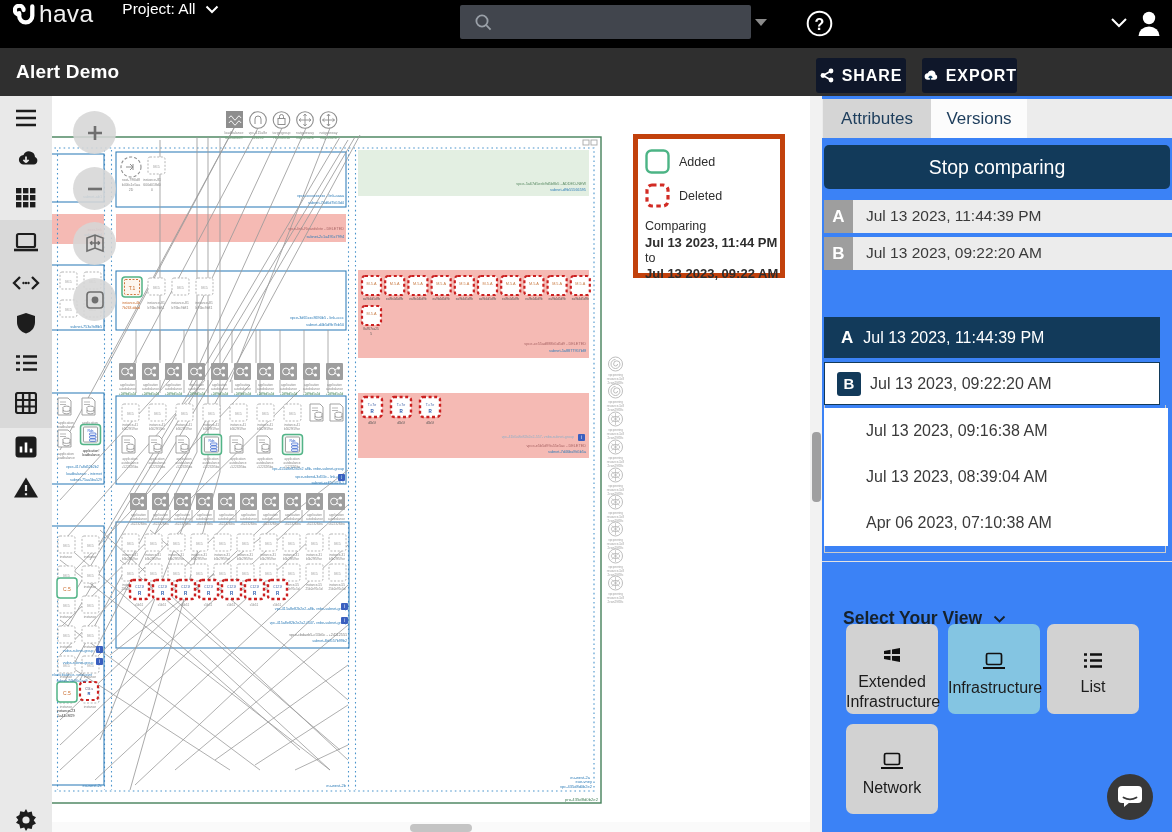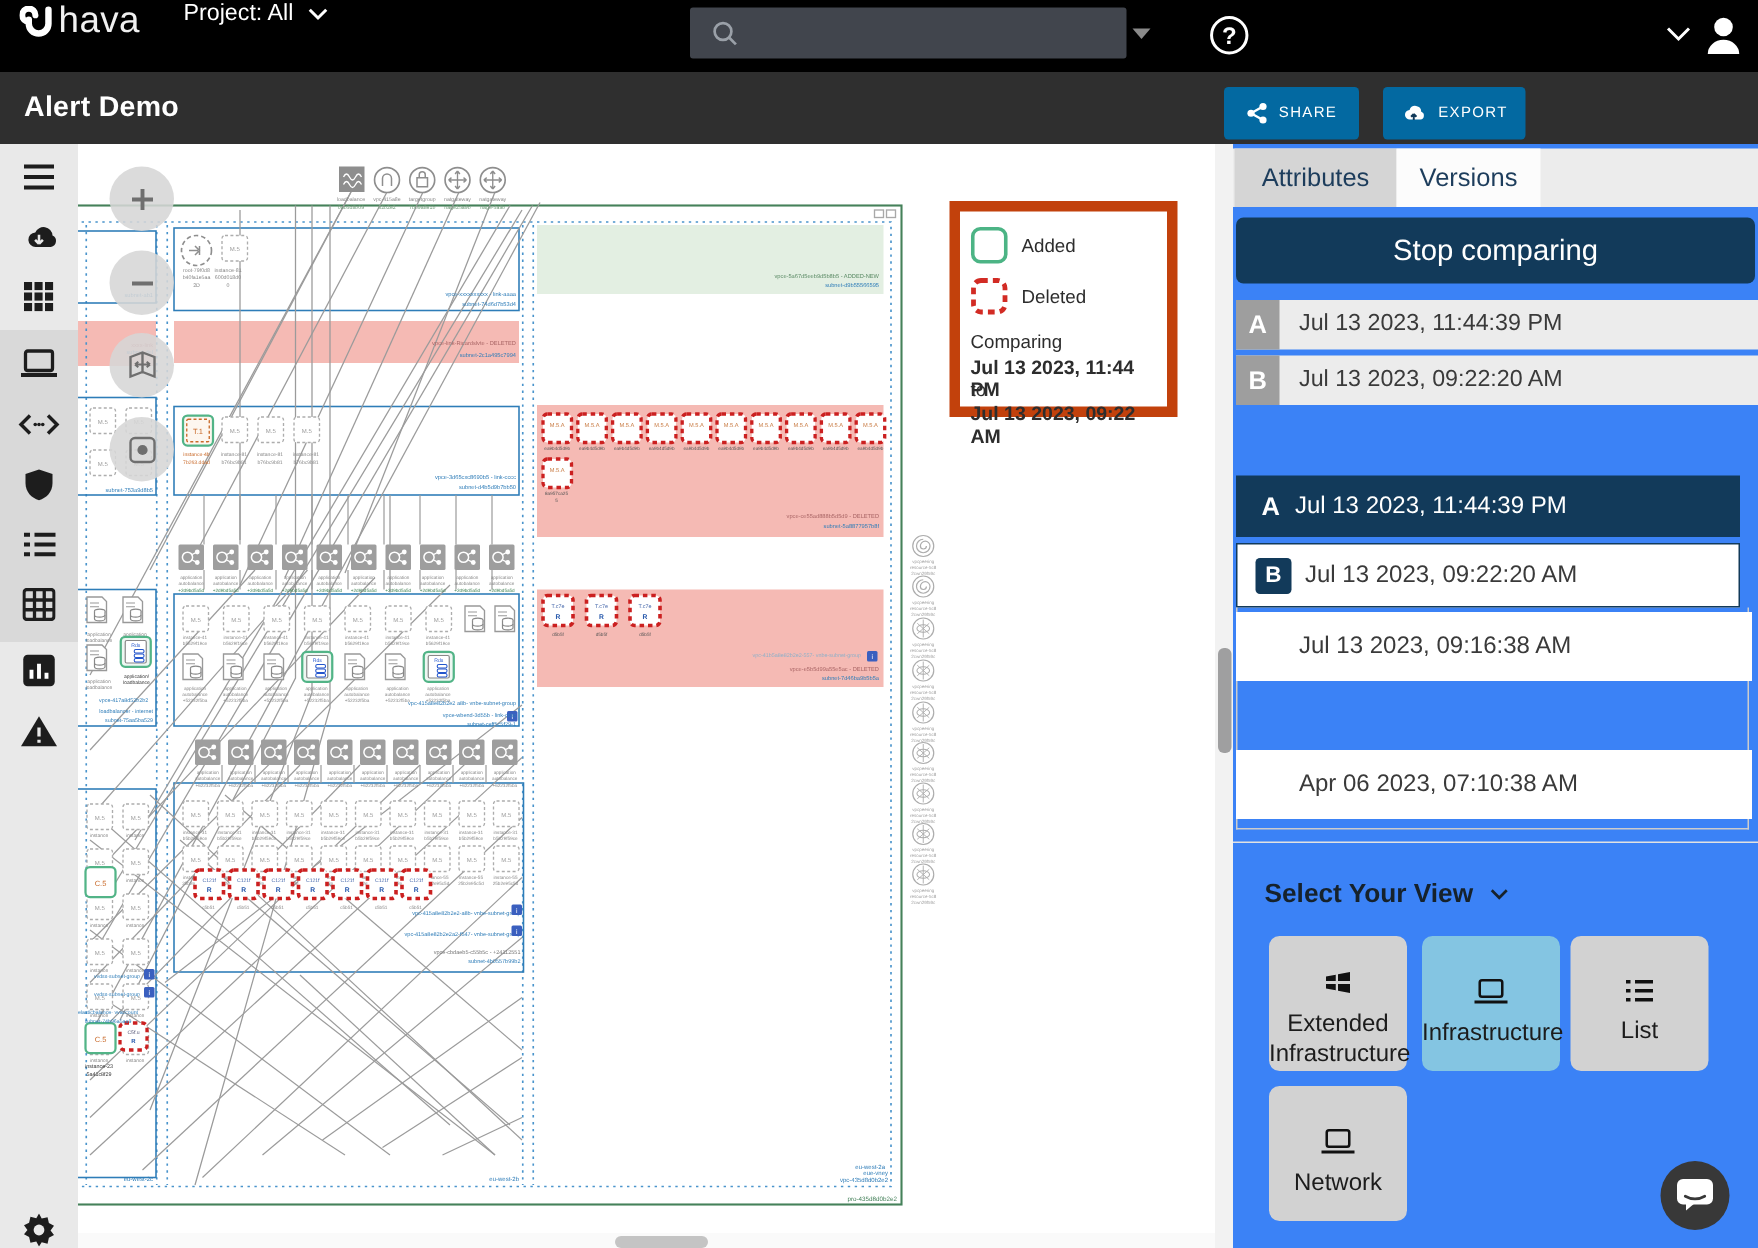--- a/index.html
+++ b/index.html
@@ -5,41 +5,41 @@
  html,body { width:1172px; height:832px; overflow:hidden; font-family:"Liberation Sans", sans-serif; background:#fff; }
  .abs { position:absolute; }
  .nav { position:absolute; left:0; top:0; width:1172px; height:48px; background:#000; display:flex; align-items:flex-start; }
  .logo { display:flex; align-items:center; margin-left:13px; }
  .logo span { color:#f0f0f0; font-size:24.5px; font-weight:400; letter-spacing:0.3px; margin-left:4px; }
  .proj { color:#fff; font-size:15.5px; margin-left:29px; display:flex; align-items:center; gap:9px; }
  .search { position:absolute; left:460px; top:5px; width:291px; height:34px; background:#41454d; border-radius:2px; }
  .tri { position:absolute; left:755px; top:19px; width:0; height:0; border-left:6px solid transparent; border-right:6px solid transparent; border-top:7px solid #8a8a8a; }
  .tbar { position:absolute; left:0; top:48px; width:1172px; height:48px; background:#2f2f2f; }
  .tbar h1 { color:#fff; font-size:19px; font-weight:700; position:absolute; left:16px; top:13px; letter-spacing:0.2px; }
- .btn { position:absolute; top:10px; height:35px; background:#0369a1; border-radius:3px; color:#fff; font-size:10px; font-weight:400; letter-spacing:0.9px; display:flex; align-items:center; justify-content:center; gap:8px; }
+ .btn { position:absolute; top:10px; height:35px; background:#0f172a; border-radius:3px; color:#fff; font-size:16px; font-weight:700; letter-spacing:0.9px; display:flex; align-items:center; justify-content:center; gap:8px; }
  .side { position:absolute; left:0; top:96px; width:52px; height:736px; background:#e9e9e9; }
  .side .sel { position:absolute; left:0; top:124px; width:52px; height:208px; background:#d9d9d9; }
  .sicon { position:absolute; left:0; width:52px; height:40px; display:flex; align-items:center; justify-content:center; }
  .panel { position:absolute; left:822px; top:96px; width:350px; height:736px; background:#3b82f6; }
  .tabs { position:absolute; left:0; top:3px; width:350px; height:39px; background:#ececec; }
  .tab { position:absolute; top:3px; height:39px; display:flex; align-items:center; justify-content:center; font-size:17px; color:#1d3d5c; }
  .stopbtn { position:absolute; left:2px; top:49px; width:346px; height:44px; background:#123a5a; border-radius:5px; color:#fff; font-size:19.5px; display:flex; align-items:center; justify-content:center; }
  .abrow { position:absolute; left:2px; width:348px; height:33px; background:#ececec; }
  .abrow .badge { position:absolute; left:0; top:0; width:29px; height:33px; background:#9e9e9e; color:#fff; font-size:17px; font-weight:700; display:flex; align-items:center; justify-content:center; }
  .abrow .dt { position:absolute; left:42px; top:7px; font-size:15.5px; color:#3a3a3a; }
  .vsel { position:absolute; left:2px; top:221px; width:336px; height:41px; background:#123a5a; color:#fff; display:flex; align-items:center; }
  .vselB { position:absolute; left:2px; top:266px; width:336px; height:43px; background:#fff; border:1.5px solid #123a5a; display:flex; align-items:center; }
  .vrow { position:absolute; left:2px; width:344px; height:46px; display:flex; align-items:center; font-size:16px; color:#3a3a3a; padding-left:42px; background:#fff; }
- .selview { position:absolute; left:21px; top:489px; font-size:17.5px; font-weight:700; color:#16222c; }
+ .selview { position:absolute; left:21px; top:512px; font-size:17.5px; font-weight:700; color:#16222c; }
  .card { position:absolute; width:92px; height:90px; background:#d2d2d2; border-radius:7px; text-align:center; font-size:16px; color:#1c1c1c; }
  .card.active { background:#84c5e2; }
  .intercom { position:absolute; left:1107px; top:774px; width:46px; height:46px; border-radius:50%; background:#383838; }
  .canvas { position:absolute; left:52px; top:96px; width:770px; height:736px; background:#fff; overflow:hidden; }
  .zbtn { position:absolute; width:43px; height:43px; border-radius:50%; background:rgba(214,214,214,0.88); display:flex; align-items:center; justify-content:center; }
- .legend { position:absolute; left:581px; top:38px; width:152px; height:144px; background:#fff; border:7px solid #c2410c; font-size:12.5px; color:#2d2d2d; }
+ .legend { position:absolute; left:581px; top:38px; width:152px; height:144px; background:#fff; border:5px solid #c2410c; font-size:12.5px; color:#2d2d2d; }
  .vsb { position:absolute; left:758px; top:0; width:14px; height:736px; background:#f2f2f2; }
  .vsb .thumb { position:absolute; left:2px; top:336px; width:9px; height:70px; background:#9f9fa0; border-radius:4px; }
  .hsb { position:absolute; left:0; top:726px; width:758px; height:10px; background:#fafafa; }
  .hsb .thumb { position:absolute; left:358px; top:2px; width:62px; height:8px; background:#c4c4c4; border-radius:4px; }
 </style></head>
 <body>
 
 <div class="canvas">
  <svg width="770" height="736" viewBox="52 96 770 736">
 
@@ -802,20 +802,21 @@
   <div class="vsel">
       <span style="font-weight:700;font-size:17px;margin-left:17px">A</span>
       <span style="font-size:16px;margin-left:10px">Jul 13 2023, 11:44:39 PM</span>
     </div>
   <div class="vselB">
       <span style="width:24px;height:24px;background:#123a5a;border-radius:3px;color:#fff;font-weight:700;font-size:15px;display:flex;align-items:center;justify-content:center;margin-left:12px">B</span>
       <span style="font-size:16px;color:#3a3a3a;margin-left:9px">Jul 13 2023, 09:22:20 AM</span>
     </div>
   <div class="abs" style="left:2px;top:309px;width:342px;height:148px;border:1px solid #ccc;border-top:none"></div>
   <div class="vrow" style="top:312px">Jul 13 2023, 09:16:38 AM</div>
+  <div class="vrow" style="top:358px">Jul 13 2023, 08:39:04 AM</div>
   <div class="vrow" style="top:404px">Apr 06 2023, 07:10:38 AM</div>
   <div class="abs" style="left:0px;top:465px;width:350px;border-top:1px solid #e2e2e2"></div>
 
   <div class="selview">Select Your View
     <svg width="13" height="9" style="margin-left:6px">
         <path d="M1.5 1.5 L6.5 6.5 L11.5 1.5" fill="none" stroke="#16222c" stroke-width="1.8"></path>
       </svg>
   </div>
 
   <div class="card" style="left:24px;top:528px">

